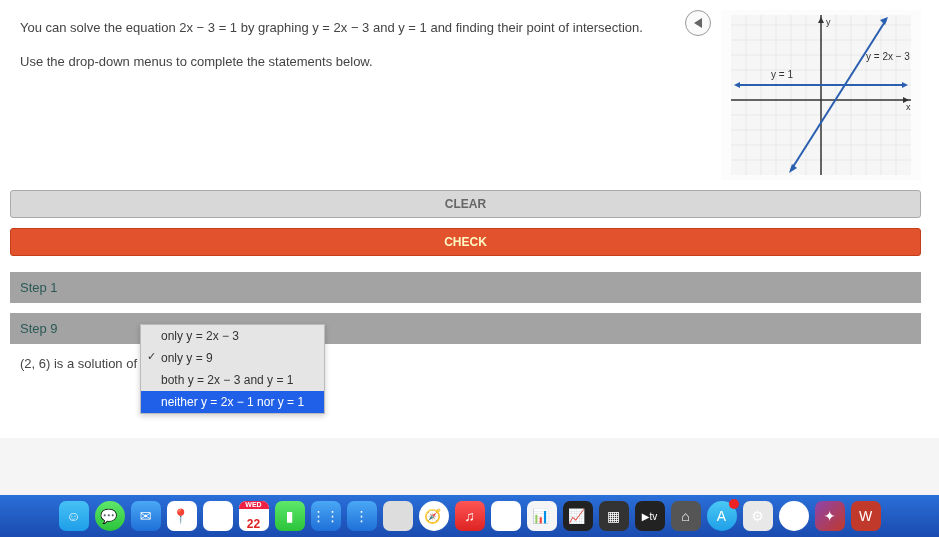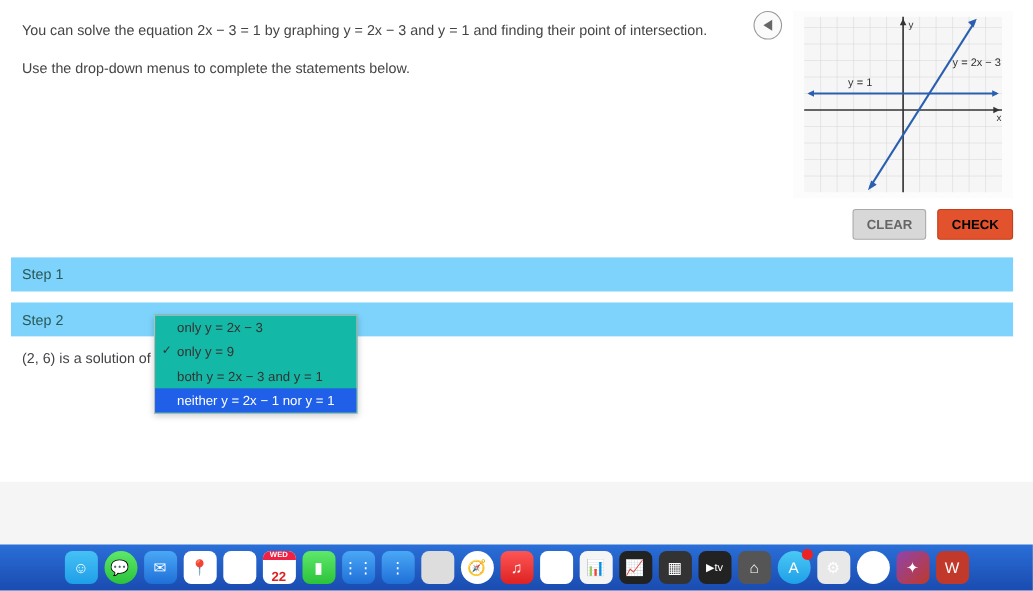--- a/index.html
+++ b/index.html
@@ -62,41 +62,42 @@
       display: flex;
       align-items: center;
       justify-content: center;
     }
     .graph-svg { width: 180px; height: 160px; }
     .button-row {
       display: flex;
       justify-content: flex-end;
       gap: 10px;
       margin: 10px 0 16px 0;
+      flex-direction: column;
     }
     .btn {
       padding: 6px 12px;
       font-size: 12px;
       font-weight: bold;
       border-radius: 3px;
       cursor: pointer;
       border: 1px solid;
     }
     .btn-clear {
       background: #d8d8d8;
       border-color: #aaa;
       color: #666;
     }
     .btn-check {
       background: #e2522c;
       border-color: #c43e1b;
-      color: #000000;
+      color: #fef9c3;
     }
     .step-header {
-      background: #7dd3fc;
+      background: #a3a3a3;
       color: #2a5956;
       font-size: 13px;
       padding: 8px 10px;
       margin-top: 10px;
     }
     .step-body {
       background: #fff;
       padding: 12px 10px;
       font-size: 13px;
       color: #444;
@@ -118,21 +119,21 @@
       position: absolute;
       right: 2px;
       top: 0;
       font-size: 10px;
       color: #666;
     }
     .dropdown-menu {
       position: absolute;
       left: 130px;
       top: -20px;
-      background: #14b8a6;
+      background: #e5e5e5;
       border: 1px solid #bbb;
       box-shadow: 0 2px 6px rgba(0,0,0,0.2);
       z-index: 10;
       font-size: 12px;
       min-width: 185px;
     }
     .dropdown-menu .opt {
       padding: 4px 10px 4px 20px;
       position: relative;
       color: #333;
@@ -251,21 +252,21 @@
     </div>
   </div>
 
   <div class="button-row">
     <button class="btn btn-clear">CLEAR</button>
     <button class="btn btn-check">CHECK</button>
   </div>
 
   <div class="step-header">Step 1</div>
 
-  <div class="step-header">Step 2</div>
+  <div class="step-header">Step 9</div>
   <div class="step-body">
     <span>(2, 6) is a solution of</span>
     <div class="dropdown-menu">
       <div class="opt">only y = 2x − 3</div>
       <div class="opt checked">only y = 9</div>
       <div class="opt">both y = 2x − 3 and y = 1</div>
       <div class="opt highlighted">neither y = 2x − 1 nor y = 1</div>
     </div>
   </div>
 

